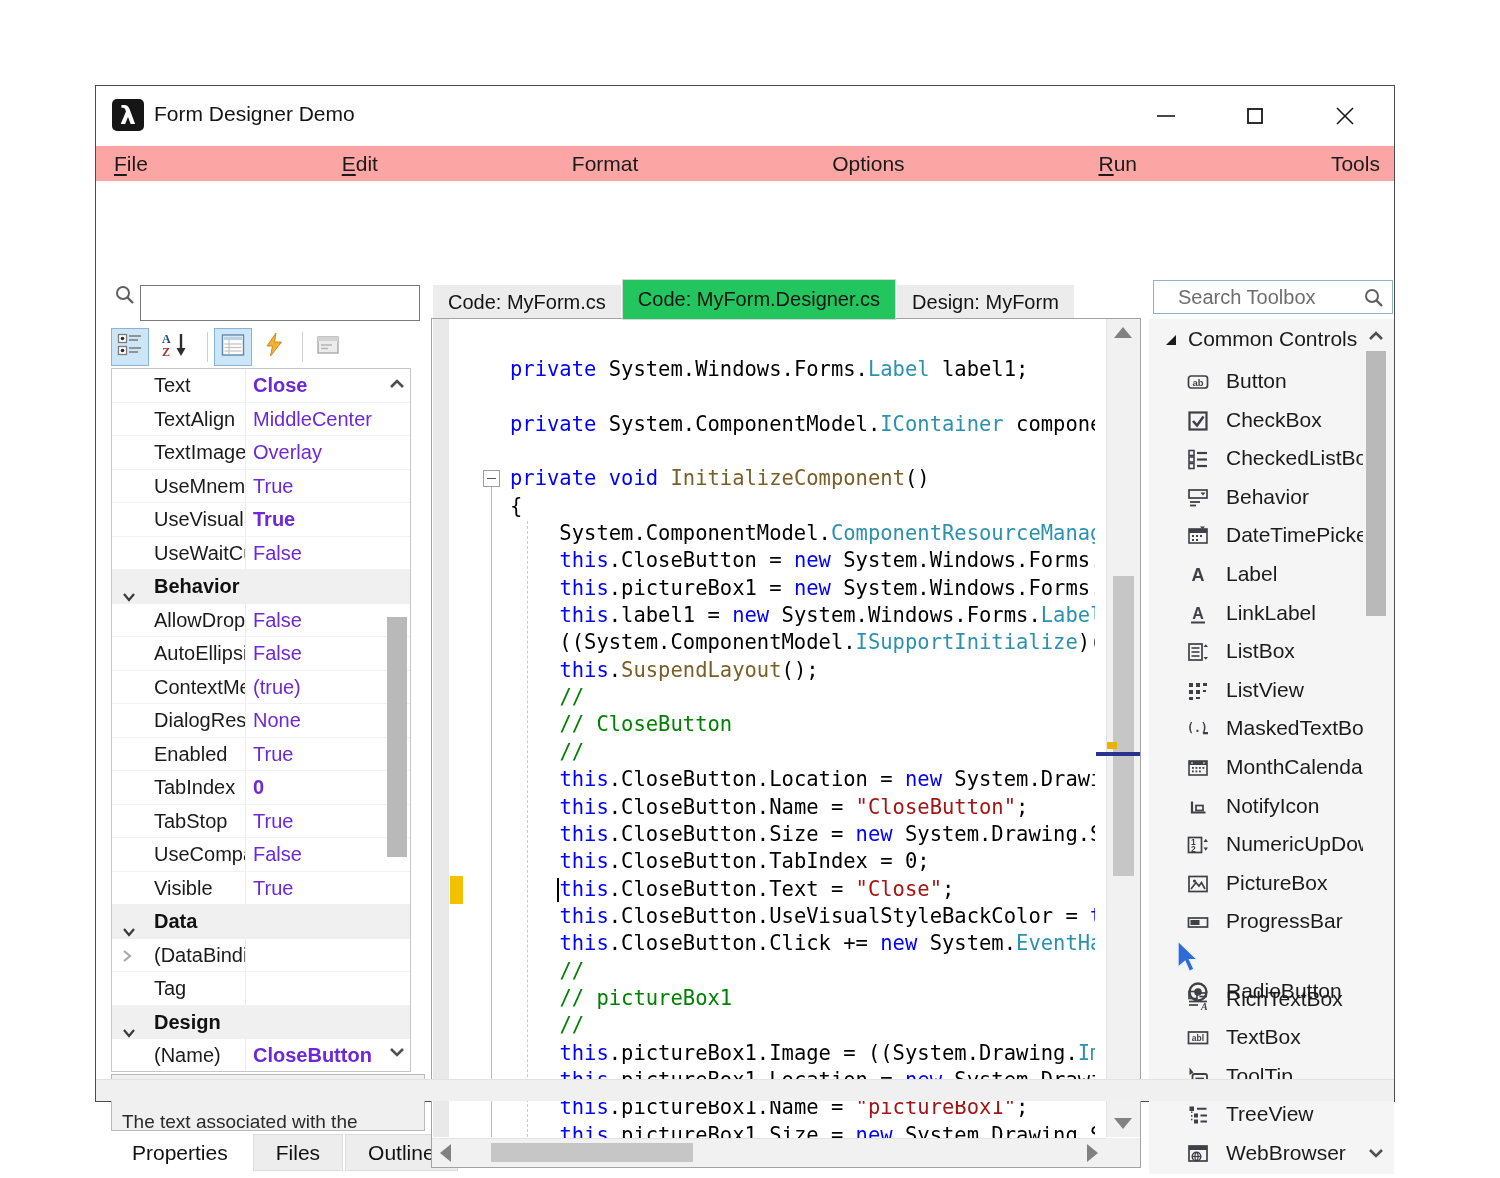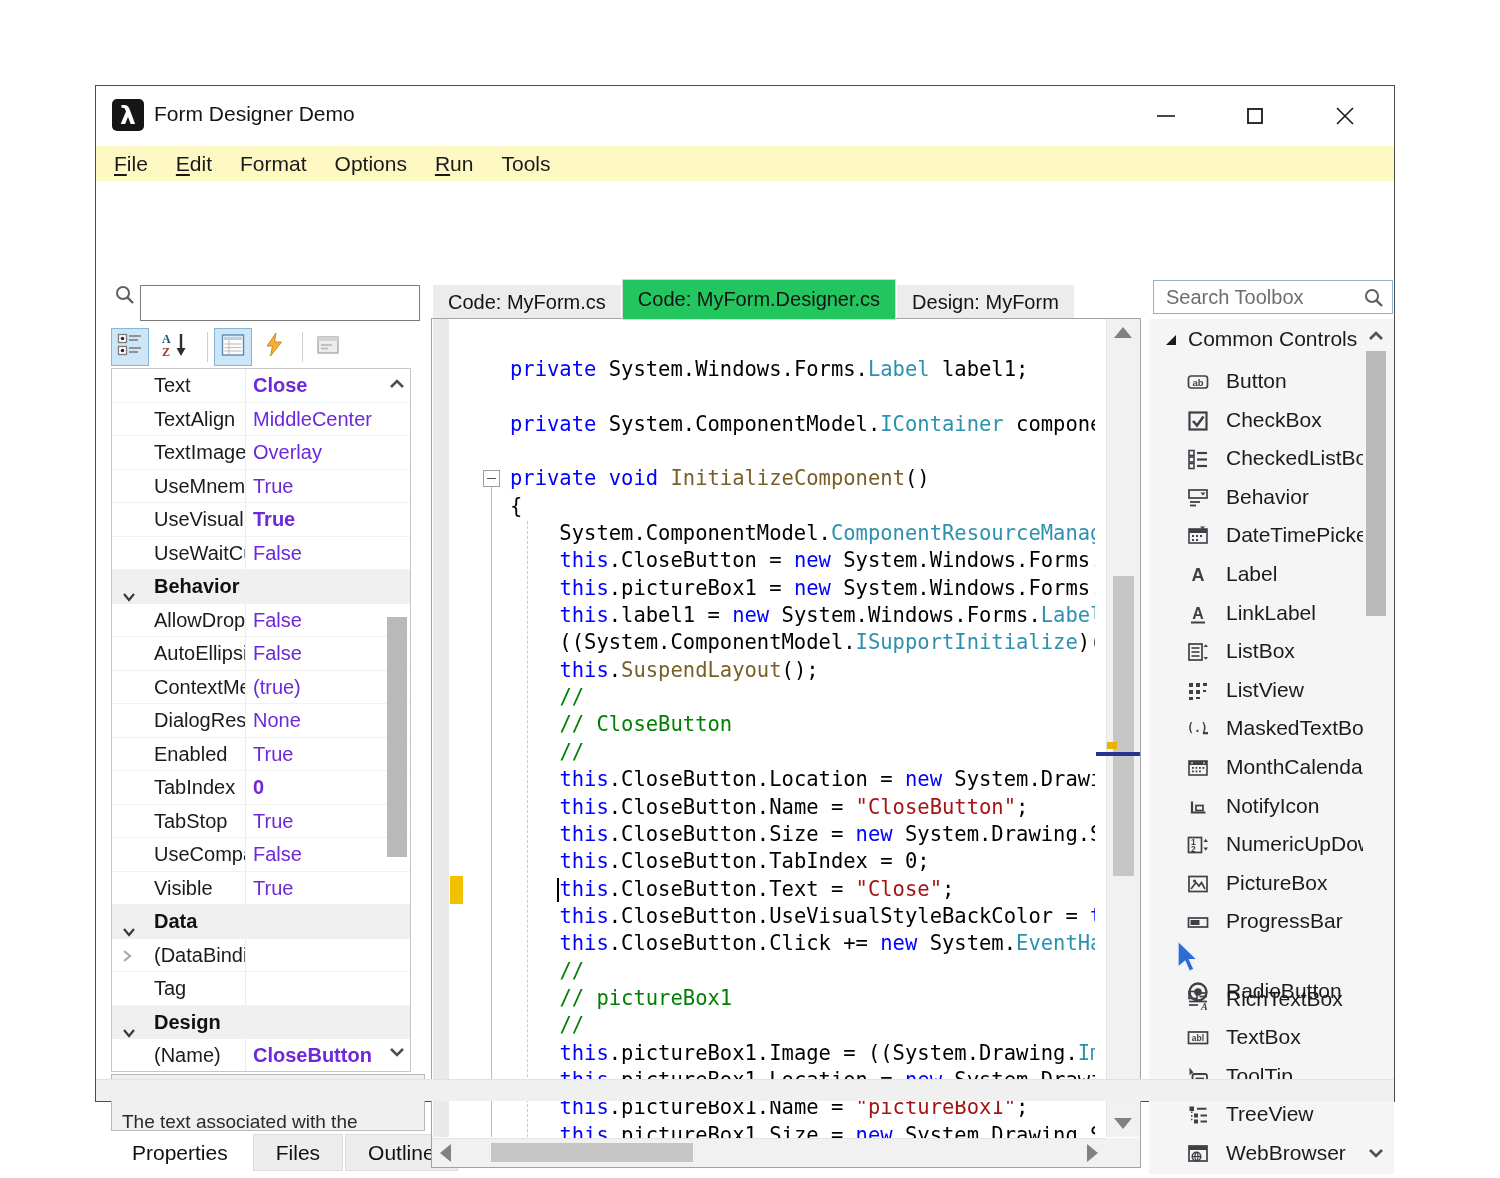--- a/index.html
+++ b/index.html
@@ -9,21 +9,21 @@
   .window{position:absolute;left:95px;top:85px;width:1298px;height:1015px;background:#fff;border:1px solid #4c4c4c;box-sizing:content-box;}
 
   
   .titlebar{position:absolute;left:0;top:0;width:100%;height:60px;background:#fff;}
   .app-icon{position:absolute;left:16px;top:13px;width:32px;height:32px;background:#161616;border-radius:5px;color:#fff;
             display:flex;align-items:center;justify-content:center;font-size:25px;font-weight:bold;font-family:"DejaVu Sans",sans-serif;}
   .win-title{position:absolute;left:58px;top:16px;font-size:21px;color:#141414;}
   .win-btn{position:absolute;top:8px;width:52px;height:44px;display:flex;align-items:center;justify-content:center;}
 
   
-  .menubar{position:absolute;left:0;top:60px;width:100%;height:35px;background:#fef9c3;display:flex;align-items:center;padding-left:4px;box-sizing:border-box;}
+  .menubar{position:absolute;left:0;top:60px;width:100%;height:35px;background:#fca5a5;display:flex;align-items:center;padding-left:4px;box-sizing:border-box;justify-content:space-between;}
   .menu-item{padding:2px 14px;font-size:21px;color:#1a1a1a;}
   .ul{text-decoration:underline;text-underline-offset:3px;}
 
   .content{position:absolute;left:0;top:95px;width:100%;height:898px;background:#fff;}
 
   
   .psearch-icon{position:absolute;left:17px;top:102px;}
   .prop-search{position:absolute;left:44px;top:104px;width:266px;height:34px;border:1px solid #7a7a7a;font-size:20px;padding:0 6px;font-family:"Liberation Sans",sans-serif;outline:none;background:#fff;}
   .prop-toolbar{position:absolute;left:15px;top:146px;height:40px;display:flex;align-items:center;}
   .pt-btn{width:36px;height:36px;display:flex;align-items:center;justify-content:center;margin-right:3px;border:1px solid transparent;background:transparent;}
@@ -77,21 +77,21 @@
   .mark-blue{position:absolute;left:664px;top:433px;width:45px;height:4px;background:#26338f;z-index:3;}
 
   .hscroll{position:absolute;left:0;top:819px;width:674px;height:29px;background:#f1f1f1;border-top:1px solid #e3e3e3;box-sizing:border-box;}
   .tri-l{width:0;height:0;border-top:9px solid transparent;border-bottom:9px solid transparent;border-right:11px solid #818181;position:absolute;left:8px;top:5px;}
   .tri-r{width:0;height:0;border-top:9px solid transparent;border-bottom:9px solid transparent;border-left:11px solid #818181;position:absolute;right:8px;top:5px;}
   .h-thumb{position:absolute;left:59px;top:4px;width:202px;height:19px;background:#c6c6c6;}
   .scroll-corner{position:absolute;left:674px;top:819px;width:34px;height:29px;background:#f1f1f1;}
 
   
   .tb-search-wrap{position:absolute;left:1057px;top:99px;width:240px;height:34px;border:1px solid #8fb3ce;background:#fff;box-sizing:border-box;}
-  .tb-search{position:absolute;left:4px;top:0;width:205px;height:32px;border:none;outline:none;font-size:20px;padding:0 8px;font-family:"Liberation Sans",sans-serif;color:#333;background:transparent;}
+  .tb-search{position:absolute;left:16px;top:0;width:205px;height:32px;border:none;outline:none;font-size:20px;padding:0 8px;font-family:"Liberation Sans",sans-serif;color:#333;background:transparent;}
   .tb-search::placeholder{color:#6e6e6e;opacity:1;}
   .tb-mag{position:absolute;right:6px;top:5px;}
   .tb-list{position:absolute;left:1053px;top:138px;width:245px;height:855px;background:#f5f5f5;overflow:hidden;}
   .tb-group{position:absolute;left:0;top:3px;height:38px;width:100%;}
   .tb-group-arrow{position:absolute;left:15px;top:11px;}
   .tb-group-label{position:absolute;left:39px;top:5px;font-size:21px;color:#1b1b1b;white-space:nowrap;}
   .tb-item{position:absolute;left:0;width:100%;height:38.6px;}
   .tb-ico{position:absolute;left:37px;top:6px;width:24px;height:24px;}
   .tb-label{position:absolute;left:77px;top:5px;font-size:21px;color:#1b1b1b;white-space:nowrap;overflow:hidden;width:137px;}
   .tb-scroll{position:absolute;left:214px;top:0;width:26px;height:855px;}

